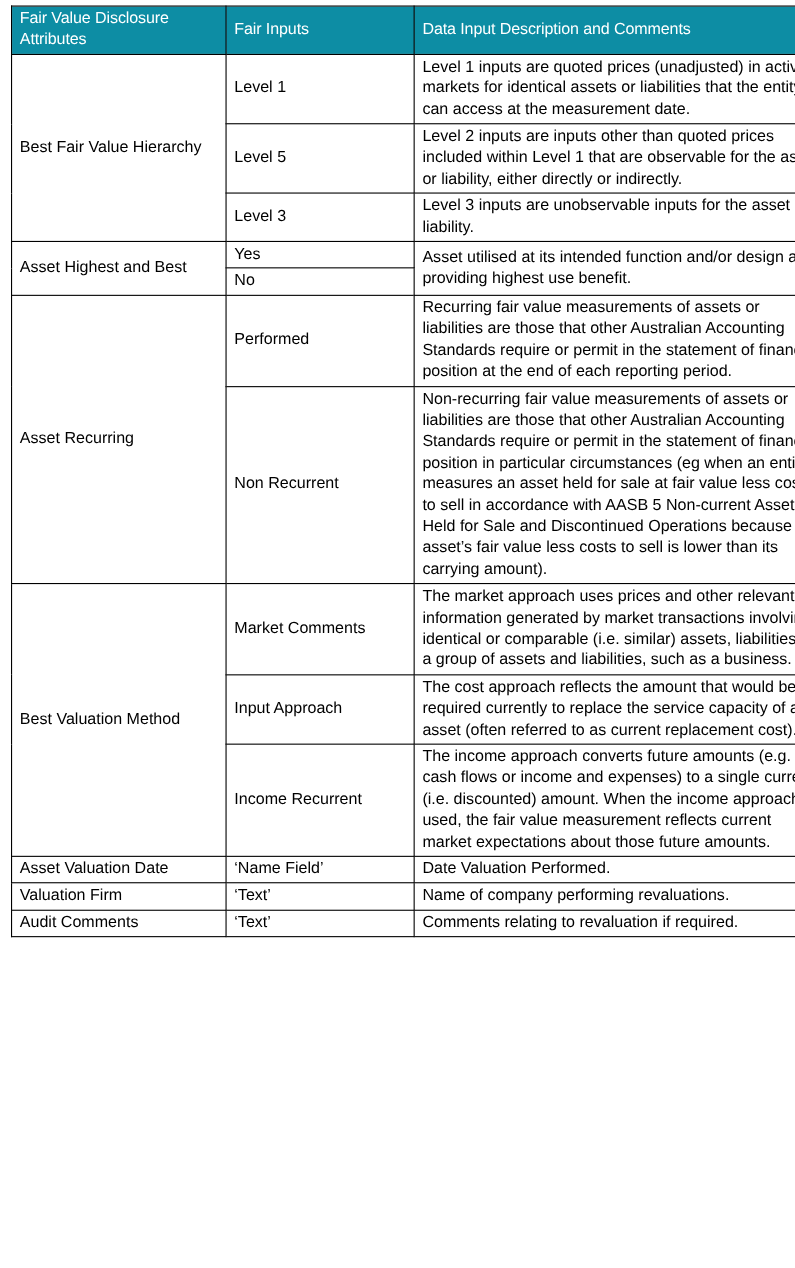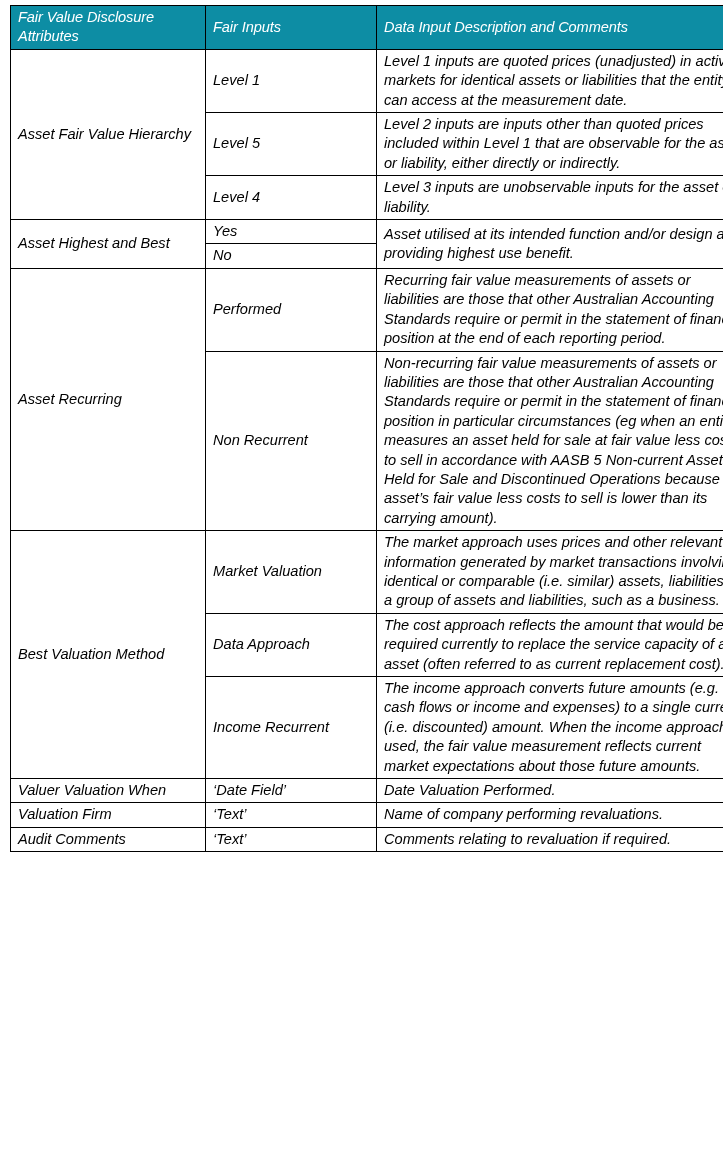--- a/index.html
+++ b/index.html
@@ -13,21 +13,20 @@
     overflow: hidden;
     font-family: "Liberation Sans", sans-serif;
     color: #000000;
   }
   .page {
     box-sizing: border-box;
     width: 723px;
     height: 812px;
     padding: 5px 12px 5px 10px;
     background: #ffffff;
-    font-style: italic;
   }
   table.fv-table {
     border-collapse: collapse;
     table-layout: fixed;
     width: 701px;
     border: 1px solid #000000;
   }
   table.fv-table td, table.fv-table th {
     border: 1px solid #000000;
     vertical-align: middle;
@@ -65,30 +64,30 @@
     <thead>
       <tr>
         <th class="c1">Fair Value Disclosure Attributes</th>
         <th class="c2">Fair Inputs</th>
         <th class="c3">Data Input Description and Comments</th>
       </tr>
     </thead>
     <tbody>
 
       <tr>
-        <td class="c1" rowspan="3">Asset Fair Value Hierarchy</td>
+        <td class="c1" rowspan="3">Best Fair Value Hierarchy</td>
         <td class="c2">Level 1</td>
         <td class="c3">Level 1 inputs are quoted prices (unadjusted) in active markets for identical assets or liabilities that the entity can access at the measurement date.</td>
       </tr>
       <tr>
         <td class="c2">Level 5</td>
         <td class="c3">Level 2 inputs are inputs other than quoted prices included within Level 1 that are observable for the asset or liability, either directly or indirectly.</td>
       </tr>
       <tr>
-        <td class="c2">Level 4</td>
+        <td class="c2">Level 3</td>
         <td class="c3">Level 3 inputs are unobservable inputs for the asset or liability.</td>
       </tr>
 
       <tr>
         <td class="c1" rowspan="2">Asset Highest and Best</td>
         <td class="c2">Yes</td>
         <td class="c3" rowspan="2">Asset utilised at its intended function and/or design and providing highest use benefit.</td>
       </tr>
       <tr>
         <td class="c2">No</td>
@@ -99,35 +98,35 @@
         <td class="c2">Performed</td>
         <td class="c3">Recurring fair value measurements of assets or liabilities are those that other Australian Accounting Standards require or permit in the statement of financial position at the end of each reporting period.</td>
       </tr>
       <tr>
         <td class="c2">Non Recurrent</td>
         <td class="c3">Non-recurring fair value measurements of assets or liabilities are those that other Australian Accounting Standards require or permit in the statement of financial position in particular circumstances (eg when an entity measures an asset held for sale at fair value less costs to sell in accordance with AASB 5 Non-current Assets Held for Sale and Discontinued Operations because the asset’s fair value less costs to sell is lower than its carrying amount).</td>
       </tr>
 
       <tr>
         <td class="c1" rowspan="3">Best Valuation Method</td>
-        <td class="c2">Market Valuation</td>
+        <td class="c2">Market Comments</td>
         <td class="c3">The market approach uses prices and other relevant information generated by market transactions involving identical or comparable (i.e. similar) assets, liabilities or a group of assets and liabilities, such as a business.</td>
       </tr>
       <tr>
-        <td class="c2">Data Approach</td>
+        <td class="c2">Input Approach</td>
         <td class="c3">The cost approach reflects the amount that would be required currently to replace the service capacity of an asset (often referred to as current replacement cost).</td>
       </tr>
       <tr>
         <td class="c2">Income Recurrent</td>
         <td class="c3">The income approach converts future amounts (e.g. cash flows or income and expenses) to a single current (i.e. discounted) amount. When the income approach is used, the fair value measurement reflects current market expectations about those future amounts.</td>
       </tr>
 
       <tr>
-        <td class="c1">Valuer Valuation When</td>
-        <td class="c2">‘Date Field’</td>
+        <td class="c1">Asset Valuation Date</td>
+        <td class="c2">‘Name Field’</td>
         <td class="c3 mid">Date Valuation Performed.</td>
       </tr>
 
       <tr>
         <td class="c1">Valuation Firm</td>
         <td class="c2">‘Text’</td>
         <td class="c3 mid lead-space">Name of company performing revaluations.</td>
       </tr>
 
       <tr>

